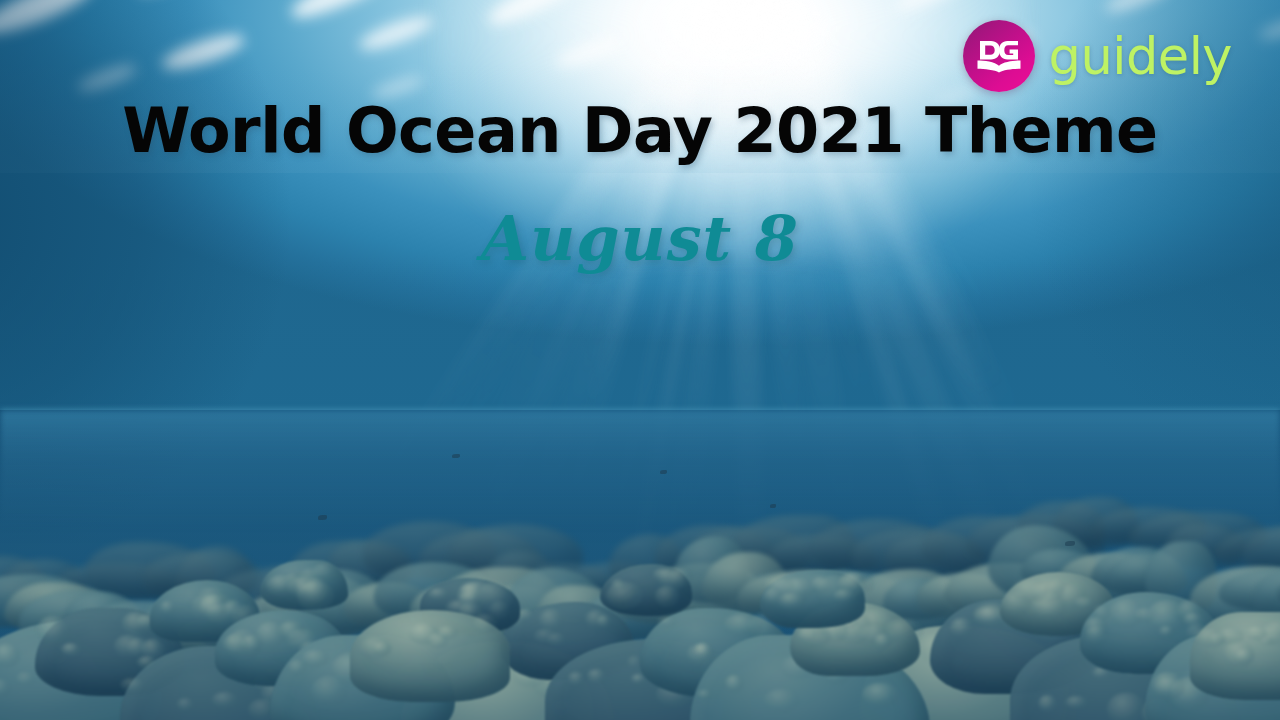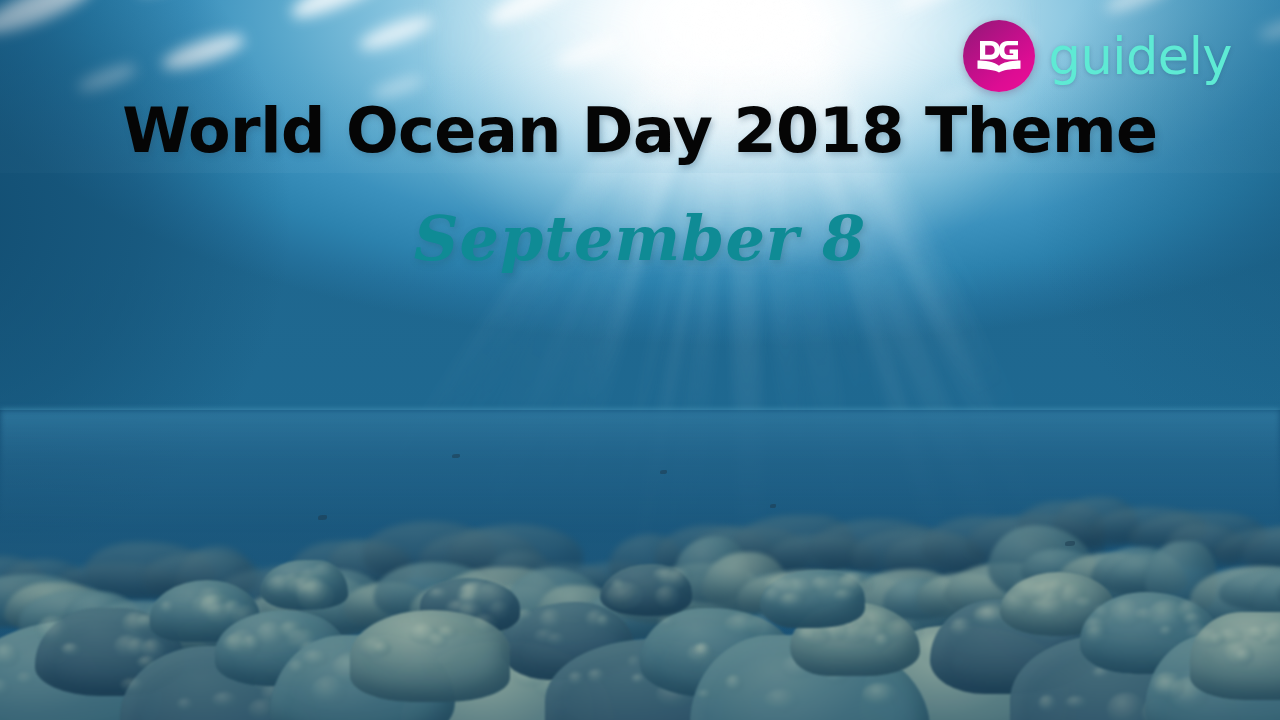--- a/index.html
+++ b/index.html
@@ -151,21 +151,21 @@
   .logo-mark {
     position:relative;
     width:72px; height:72px;
     border-radius:50%;
     background:linear-gradient(140deg, #8e1a74 0%, #a81480 22%, #c60f8c 50%, #dd0d93 72%, #ec0d96 100%);
     display:flex; align-items:center; justify-content:center;
     box-shadow:0 2px 8px rgba(80,0,60,0.28);
   }
   .logo-mark svg { display:block; }
   .logo-word {
-    color:#5eead4;
+    color:#bef264;
     font-family:"DejaVu Sans", sans-serif;
     font-size:51px;
     font-weight:400;
     letter-spacing:-0.5px;
     line-height:1;
     text-shadow:0 1px 4px rgba(40,90,120,0.35);
   }
 
   
   .title {
@@ -613,18 +613,18 @@
                    C29.7 17.1 28.3 15.2 28.3 12.2 C28.3 9.2 29.7 7.3 32.2 7.3 H42 Z" fill="#ffffff" fill-rule="evenodd"></path>
 
           <path d="M1.5 22.4 C8 22.4 19 23.6 23 27.8 C27 23.6 38 22.4 44.5 22.4
                    L44.5 30.8 C38 30.8 27 31.9 23 34.6 C19 31.9 8 30.8 1.5 30.8 Z" fill="#ffffff"></path>
         </svg>
       </span>
     </div>
     <div class="logo-word">guidely</div>
   </div>
 
-  <div class="title">World Ocean Day 2018 Theme</div>
-
-  <div class="subtitle">September 8</div>
+  <div class="title">World Ocean Day 2021 Theme</div>
+
+  <div class="subtitle">August 8</div>
 
 
 </div>
 
 </body></html>

